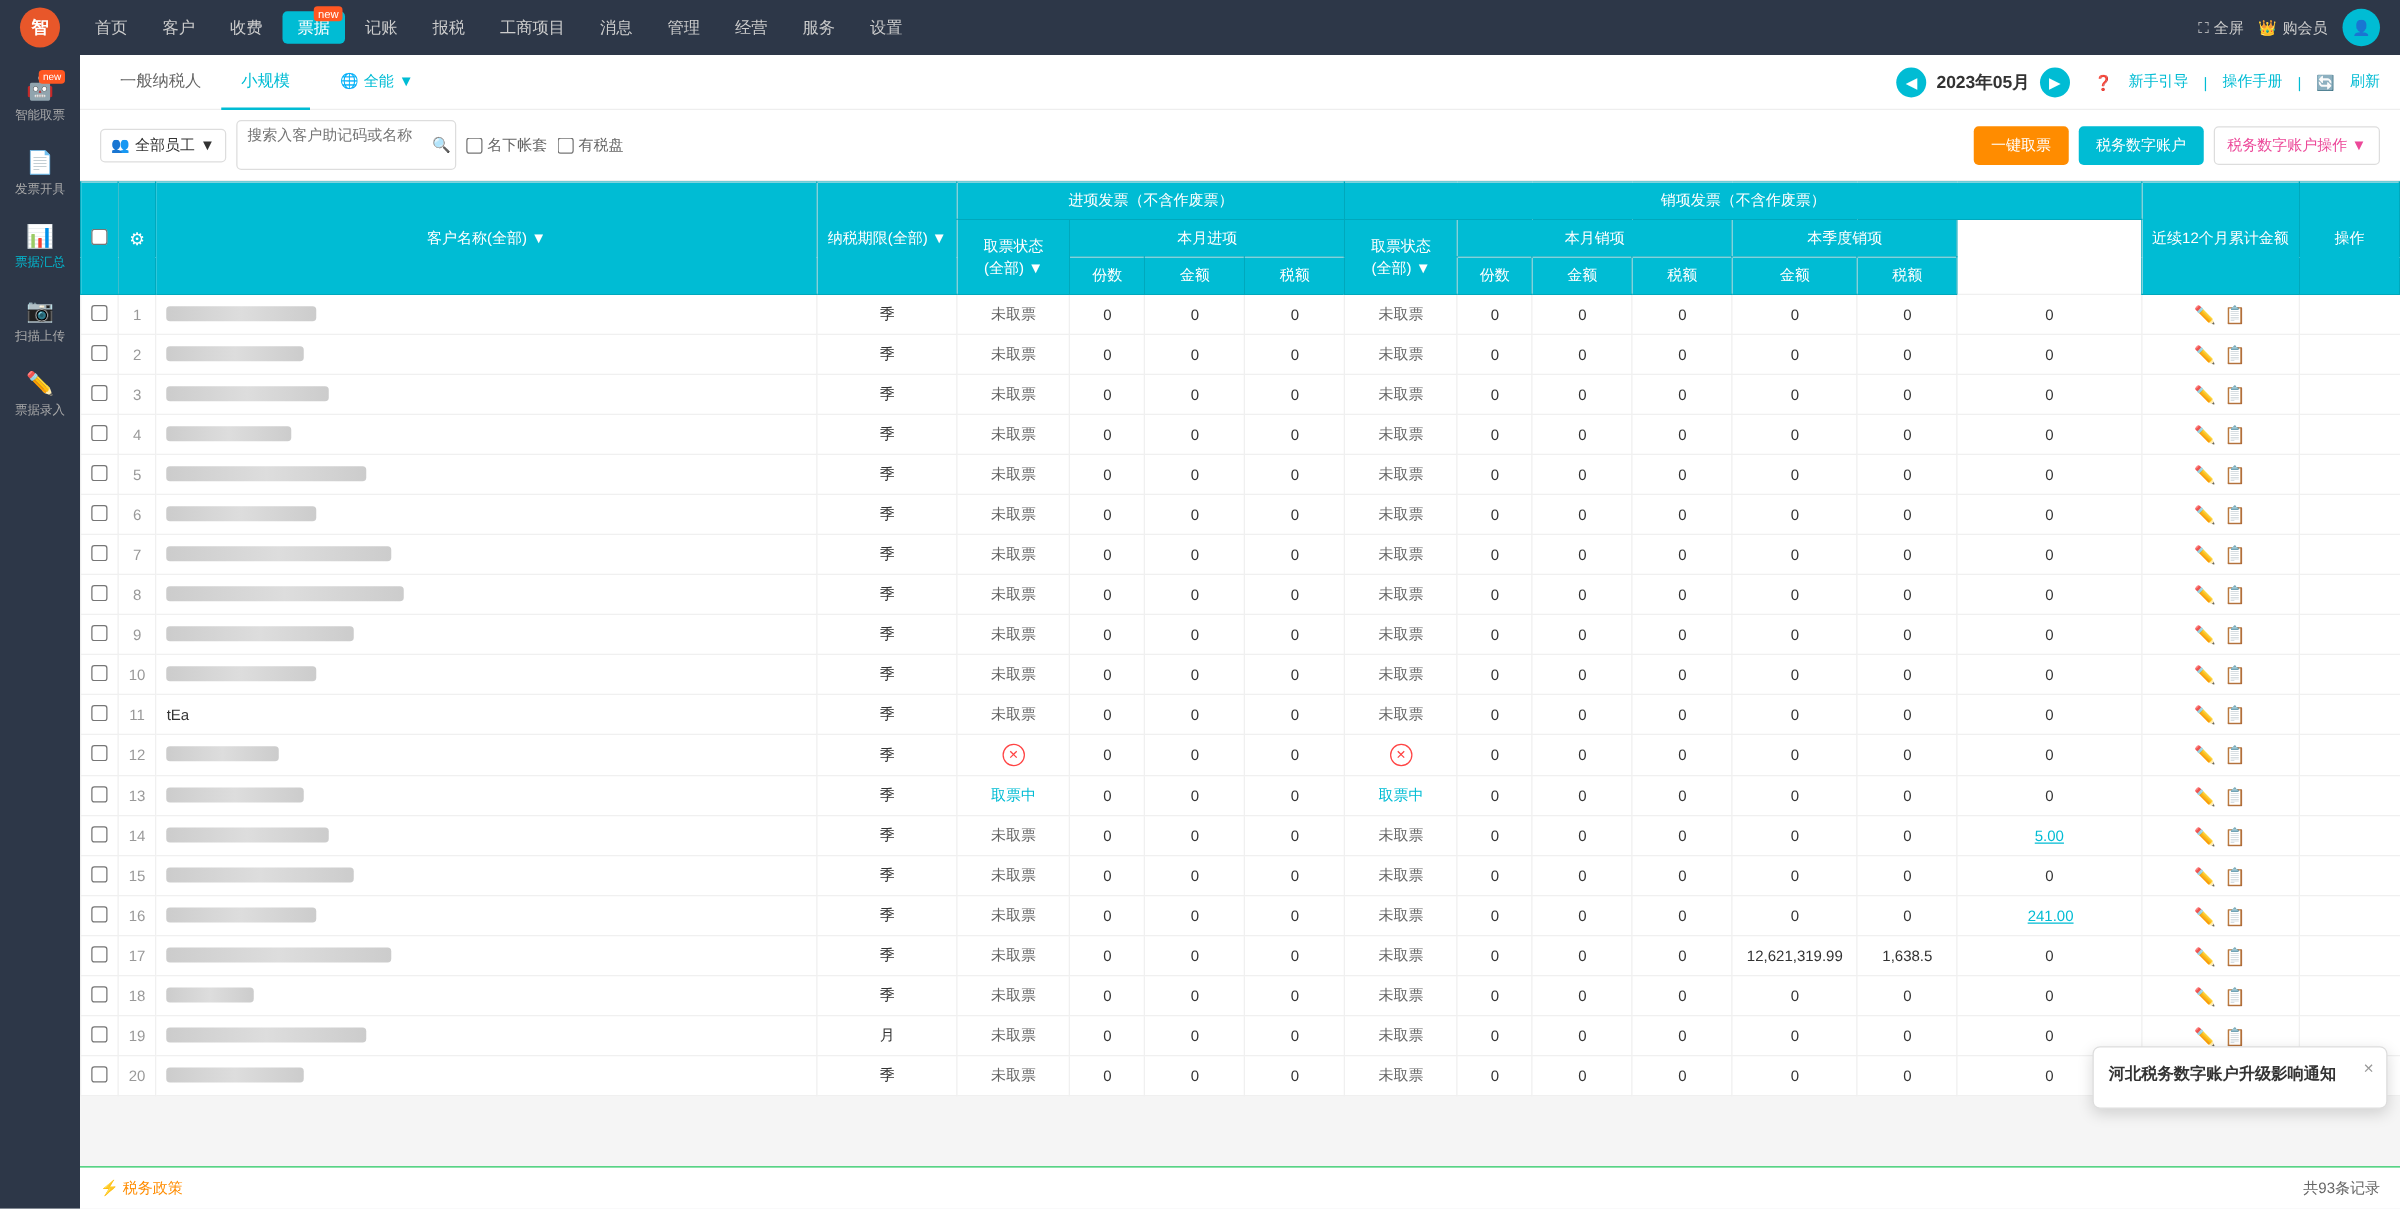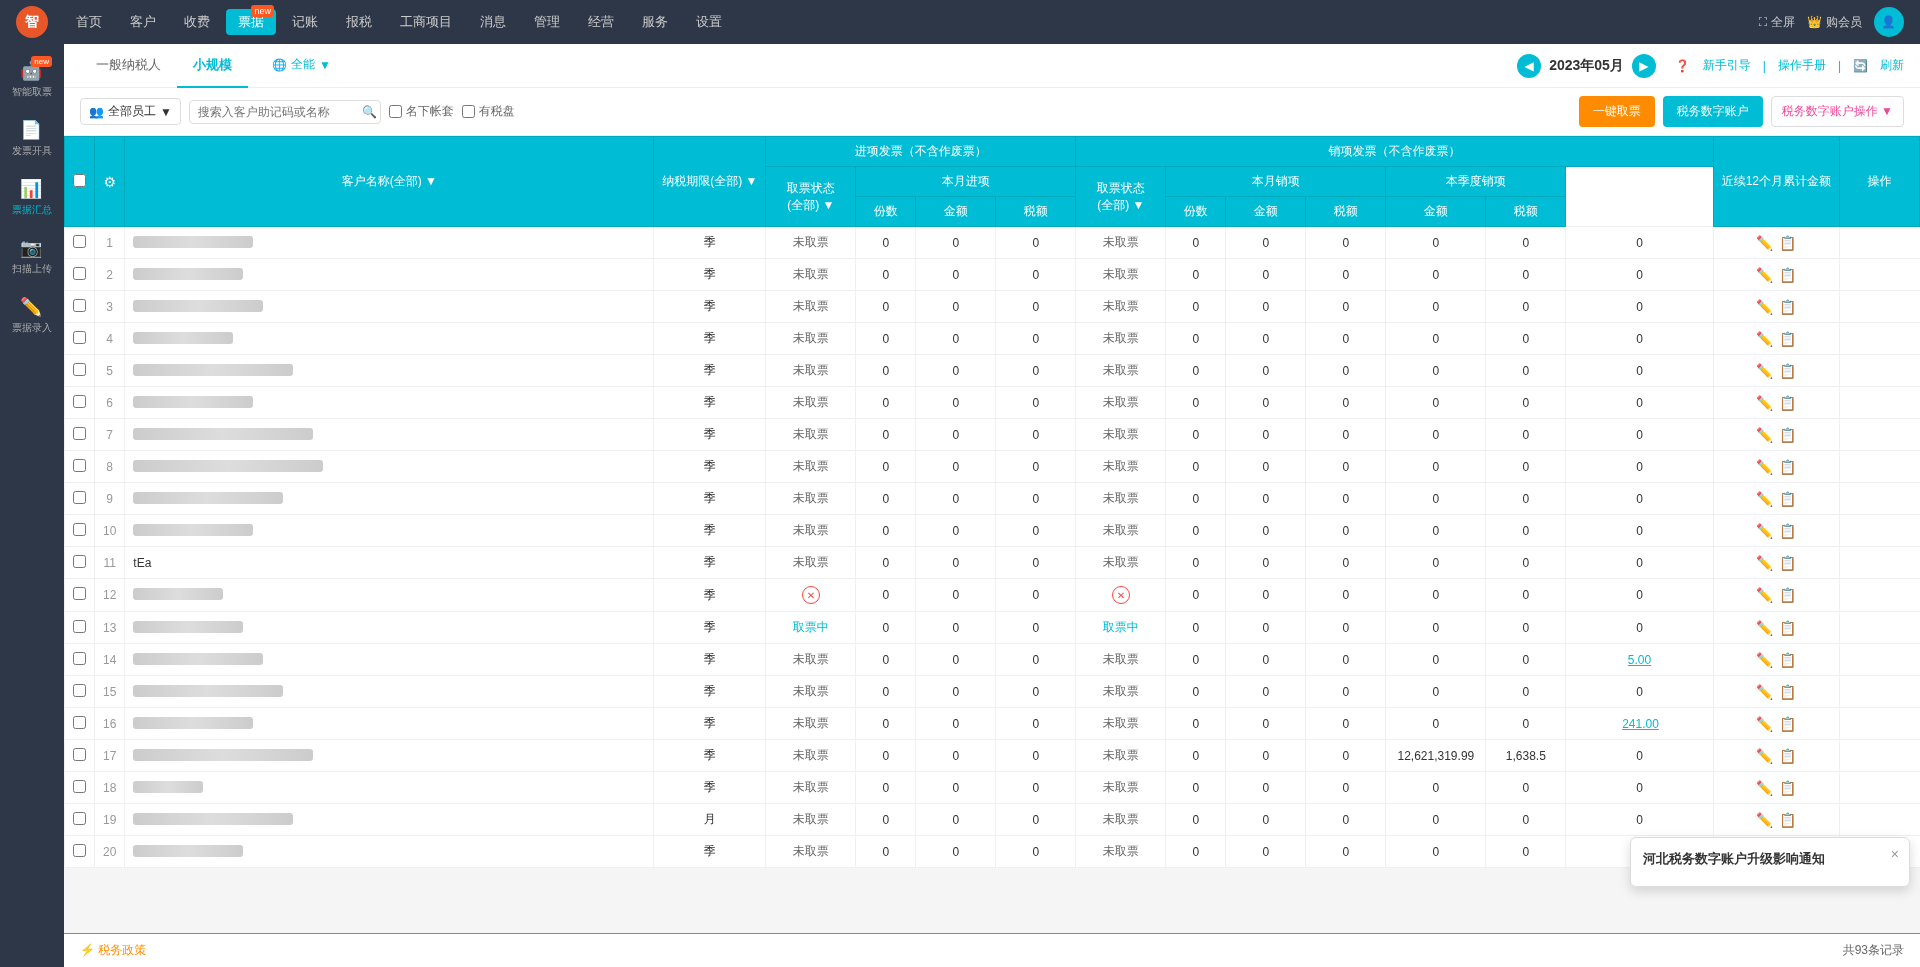--- a/index.html
+++ b/index.html
@@ -23,32 +23,32 @@
     .sidebar-item.active { color: #00bcd4; }
     .sidebar-icon { font-size: 18px; }
     .sidebar-badge { position: absolute; top: 4px; right: 8px; background: #ff5722; color: white; font-size: 8px; padding: 1px 3px; border-radius: 3px; }
 
     
     .main { flex: 1; display: flex; flex-direction: column; overflow: hidden; background: #f5f5f5; }
 
     
     .sub-tabs { background: white; padding: 0 16px; display: flex; align-items: center; border-bottom: 1px solid #eee; height: 44px; gap: 0; }
     .sub-tab { padding: 12px 16px; cursor: pointer; color: #666; font-size: 13px; border-bottom: 2px solid transparent; white-space: nowrap; }
-    .sub-tab.active { color: #00bcd4; border-bottom: 2px solid #00bcd4; font-weight: bold; }
+    .sub-tab.active { color: #00bcd4; border-bottom: 2px solid #00bcd4; font-weight: normal; }
     .month-nav { display: flex; align-items: center; gap: 8px; }
     .month-nav-btn { width: 24px; height: 24px; background: #00bcd4; border-radius: 50%; display: flex; align-items: center; justify-content: center; color: white; cursor: pointer; font-size: 12px; }
     .month-label { font-size: 14px; font-weight: bold; color: #333; }
     .action-links { display: flex; gap: 12px; align-items: center; color: #00bcd4; font-size: 12px; }
     .action-link { cursor: pointer; display: flex; align-items: center; gap: 2px; }
 
     
     .toolbar { background: white; padding: 8px 16px; display: flex; align-items: center; gap: 8px; border-bottom: 1px solid #eee; }
     .toolbar-select { border: 1px solid #ddd; border-radius: 4px; padding: 4px 8px; font-size: 12px; display: flex; align-items: center; gap: 4px; cursor: pointer; color: #333; background: white; }
     .search-input-wrap { position: relative; display: flex; align-items: center; }
-    .search-input { border: 1px solid #ddd; border-radius: 4px; padding: 4px 28px 4px 8px; font-size: 12px; width: 192px; outline: none; color: #999; }
+    .search-input { border: 1px solid #ddd; border-radius: 4px; padding: 4px 28px 20px 8px; font-size: 12px; width: 176px; outline: none; color: #999; }
     .search-btn { position: absolute; right: 4px; color: #999; cursor: pointer; }
     .checkbox-label { display: flex; align-items: center; gap: 4px; color: #666; cursor: pointer; }
     .toolbar-right { margin-left: auto; display: flex; gap: 8px; }
     .btn-orange { background: #ff8c00; color: white; border: none; border-radius: 4px; padding: 6px 14px; cursor: pointer; font-size: 12px; font-family: Liberation Serif, serif; }
     .btn-teal { background: #00bcd4; color: white; border: none; border-radius: 4px; padding: 6px 14px; cursor: pointer; font-size: 12px; }
     .btn-outline { border: 1px solid #ddd; background: white; color: #ec4899; border-radius: 4px; padding: 6px 10px; cursor: pointer; font-size: 12px; display: flex; align-items: center; gap: 4px; }
 
     
     .table-wrap { flex: 1; overflow: auto; padding: 0; }
     table { width: 100%; border-collapse: collapse; background: white; }
@@ -65,29 +65,29 @@
     .action-icons { display: flex; align-items: center; justify-content: center; gap: 6px; }
     .action-icon { color: #00bcd4; cursor: pointer; font-size: 14px; }
     .icon-circle-x { width: 18px; height: 18px; border: 1px solid #ff4444; border-radius: 50%; color: #ff4444; display: inline-flex; align-items: center; justify-content: center; font-size: 10px; }
     .row-num { color: #999; }
 
     
     .table-footer { background: white; padding: 8px 16px; border-top: 1px solid #22c55e; display: flex; align-items: center; color: #666; font-size: 12px; }
     .tax-policy { color: #ff8c00; cursor: pointer; }
 
     
-    .notification-popup { position: fixed; right: 10px; bottom: 80px; width: 280px; background: white; border: 1px solid #ddd; border-radius: 6px; box-shadow: 0 4px 12px rgba(0,0,0,0.15); padding: 12px; font-size: 12px; color: #333; z-index: 100; }
+    .notification-popup { position: fixed; right: 10px; bottom: 80px; width: 236px; background: white; border: 1px solid #ddd; border-radius: 6px; box-shadow: 0 4px 12px rgba(0,0,0,0.15); padding: 12px; font-size: 12px; color: #333; z-index: 100; }
     .notification-header { font-weight: bold; margin-bottom: 6px; color: #333; font-size: 13px; }
     .notification-close { position: absolute; top: 8px; right: 10px; cursor: pointer; color: #999; font-size: 14px; }
     .notification-body { line-height: 1.6; color: #666; font-size: 11px; }
 
     
     .settings-icon { cursor: pointer; color: white; font-size: 14px; }
 
-    .sub-tabs-area { display: flex; align-items: center; }
+    .sub-tabs-area { display: flex; align-items: flex-end; }
     .global-filter { display: flex; align-items: center; gap: 4px; color: #00bcd4; cursor: pointer; font-size: 12px; margin-left: 8px; }
   </style>
 </head>
 <body>
 
 <div class="top-nav">
   <div class="logo">智</div>
 
   <div class="nav-item">首页</div>
   <div class="nav-item">客户</div>

